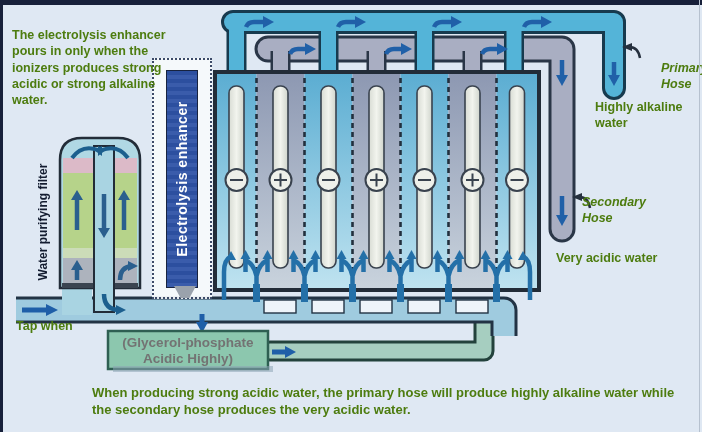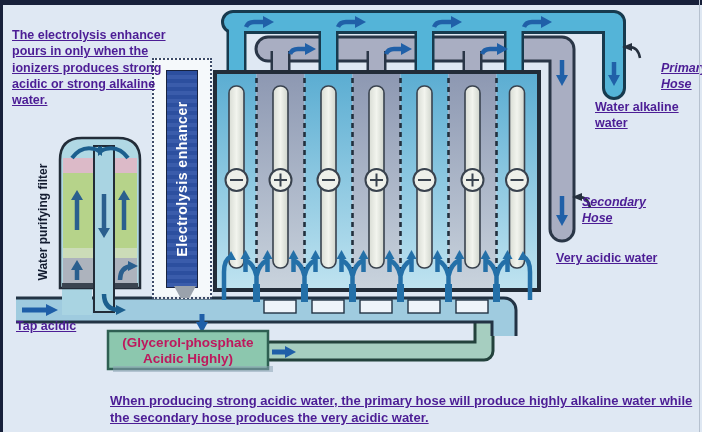--- a/index.html
+++ b/index.html
@@ -5,43 +5,43 @@
   html,body{margin:0;padding:0;background:#cfd6e0;}
   .stage{
     position:relative;width:702px;height:432px;overflow:hidden;
     background:#dfe8f3;
     font-family:"Liberation Sans", sans-serif;
   }
   .edge-top{position:absolute;left:0;top:0;width:702px;height:5px;background:#17203a;z-index:6;}
   .edge-left{position:absolute;left:0;top:0;width:3px;height:432px;background:#17203a;z-index:6;}
   .edge-right{position:absolute;right:2px;top:0;width:1px;height:432px;background:#b6c1cf;z-index:6;}
   svg.diagram{position:absolute;left:0;top:0;z-index:1;}
-  .lbl{position:absolute;z-index:3;color:#4c1d95;font-weight:bold;font-size:12.5px;line-height:1.3;text-decoration:underline;}
+  .lbl{position:absolute;z-index:3;color:#4d7c0f;font-weight:bold;font-size:12.5px;line-height:1.3;}
   .note{left:12px;top:27px;width:162px;}
   .tap{left:16px;top:318px;}
   .hose{font-style:italic;font-weight:bold;}
   .primary-hose{left:633px;top:60px;width:58px;margin-left:28px;}
   .secondary-hose{left:582px;top:194px;width:70px;}
   .alkaline{left:595px;top:99px;width:92px;}
   .acidic{left:556px;top:250px;width:140px;}
-  .caption{left:110px;top:385px;width:588px;font-size:13px;margin-top:8px;}
+  .caption{left:92px;top:385px;width:588px;font-size:13px;}
   .vert{position:absolute;z-index:3;white-space:nowrap;font-weight:bold;}
   .filter-label{left:43px;top:222px;color:#131c30;font-size:12px;
     transform:translate(-50%,-50%) rotate(-90deg);}
   .enhancer-panel{position:absolute;left:152px;top:58px;width:60px;height:241px;
     background:rgba(246,250,252,0.92);border:2px dotted #3c4a68;box-sizing:border-box;z-index:2;}
   .enhancer-bar{position:absolute;left:12px;top:10px;width:32px;height:218px;
     background:repeating-linear-gradient(180deg,#2c4f9f 0 4px,#3a5cab 4px 8px);
     border:1.5px solid #17233f;box-sizing:border-box;z-index:2;}
   .enhancer-label{left:182px;top:179px;color:#ffffff;font-size:14px;letter-spacing:.5px;
     transform:translate(-50%,-50%) rotate(-90deg);z-index:4;}
   .funnel{position:absolute;left:20px;top:226px;width:22px;height:12px;background:#9aa2ac;
     clip-path:polygon(0 0,100% 0,70% 100%,30% 100%);z-index:3;}
   .additive-text{position:absolute;left:108px;top:335px;width:160px;z-index:3;
-    text-align:center;color:#be185d;font-weight:bold;font-size:13.5px;line-height:1.2;}
+    text-align:center;color:#737373;font-weight:bold;font-size:13.5px;line-height:1.2;}
 </style>
 </head>
 <body>
 
 <div class="stage">
 
   <svg class="diagram" width="702" height="432" viewBox="0 0 702 432">
     <defs>
       <linearGradient id="gBlue" x1="0" y1="0" x2="0" y2="1">
         <stop offset="0" stop-color="#5badd2"></stop>
@@ -295,29 +295,29 @@
   <div class="lbl note">The electrolysis enhancer pours in only when the ionizers produces strong acidic or strong alkaline water.</div>
 
   <div class="enhancer-panel">
     <div class="enhancer-bar"></div>
     <div class="funnel"></div>
   </div>
   <div class="vert enhancer-label">Electrolysis enhancer</div>
 
   <div class="vert filter-label">Water purifying filter</div>
 
-  <div class="lbl tap">Tap acidic</div>
+  <div class="lbl tap">Tap when</div>
 
   <div class="additive-text">
     <div>(Glycerol-phosphate</div>
     <div>Acidic Highly)</div>
   </div>
 
   <div class="lbl hose primary-hose">Primary Hose</div>
-  <div class="lbl alkaline">Water alkaline water</div>
+  <div class="lbl alkaline">Highly alkaline water</div>
   <div class="lbl acidic">Very acidic water</div>
   <div class="lbl hose secondary-hose">Secondary Hose</div>
 
   <div class="lbl caption">When producing strong acidic water, the primary hose will produce highly alkaline water while the secondary hose produces the very acidic water.</div>
 
   <div class="edge-top"></div>
   <div class="edge-left"></div>
   <div class="edge-right"></div>
 </div>
 

